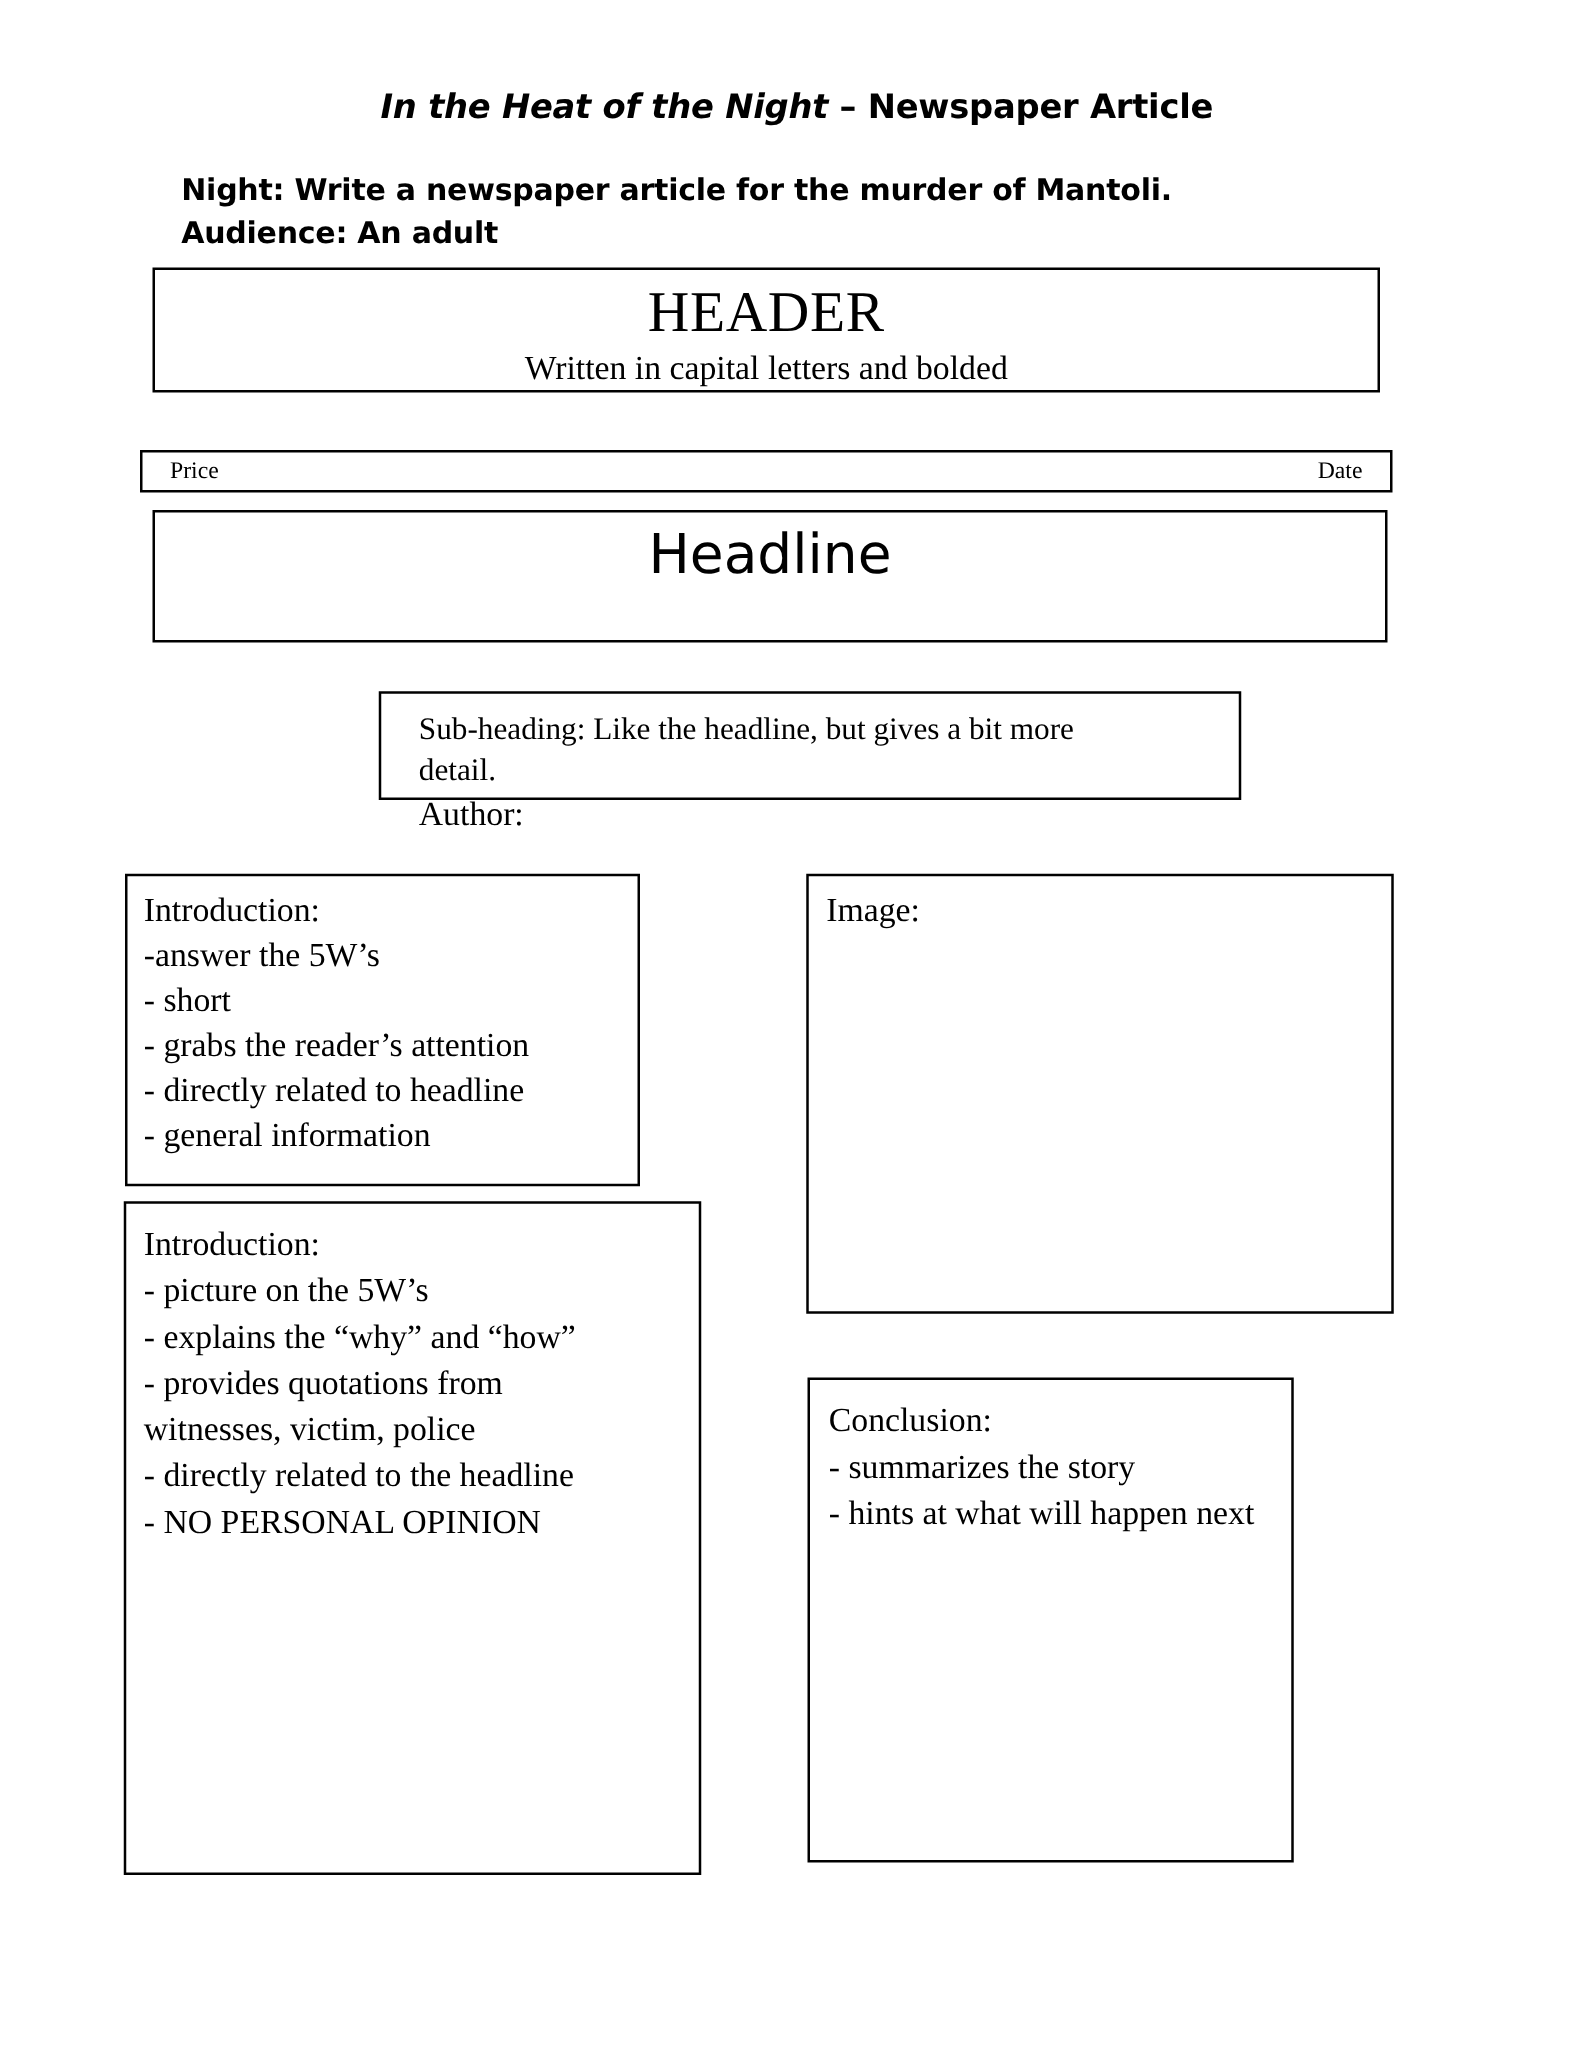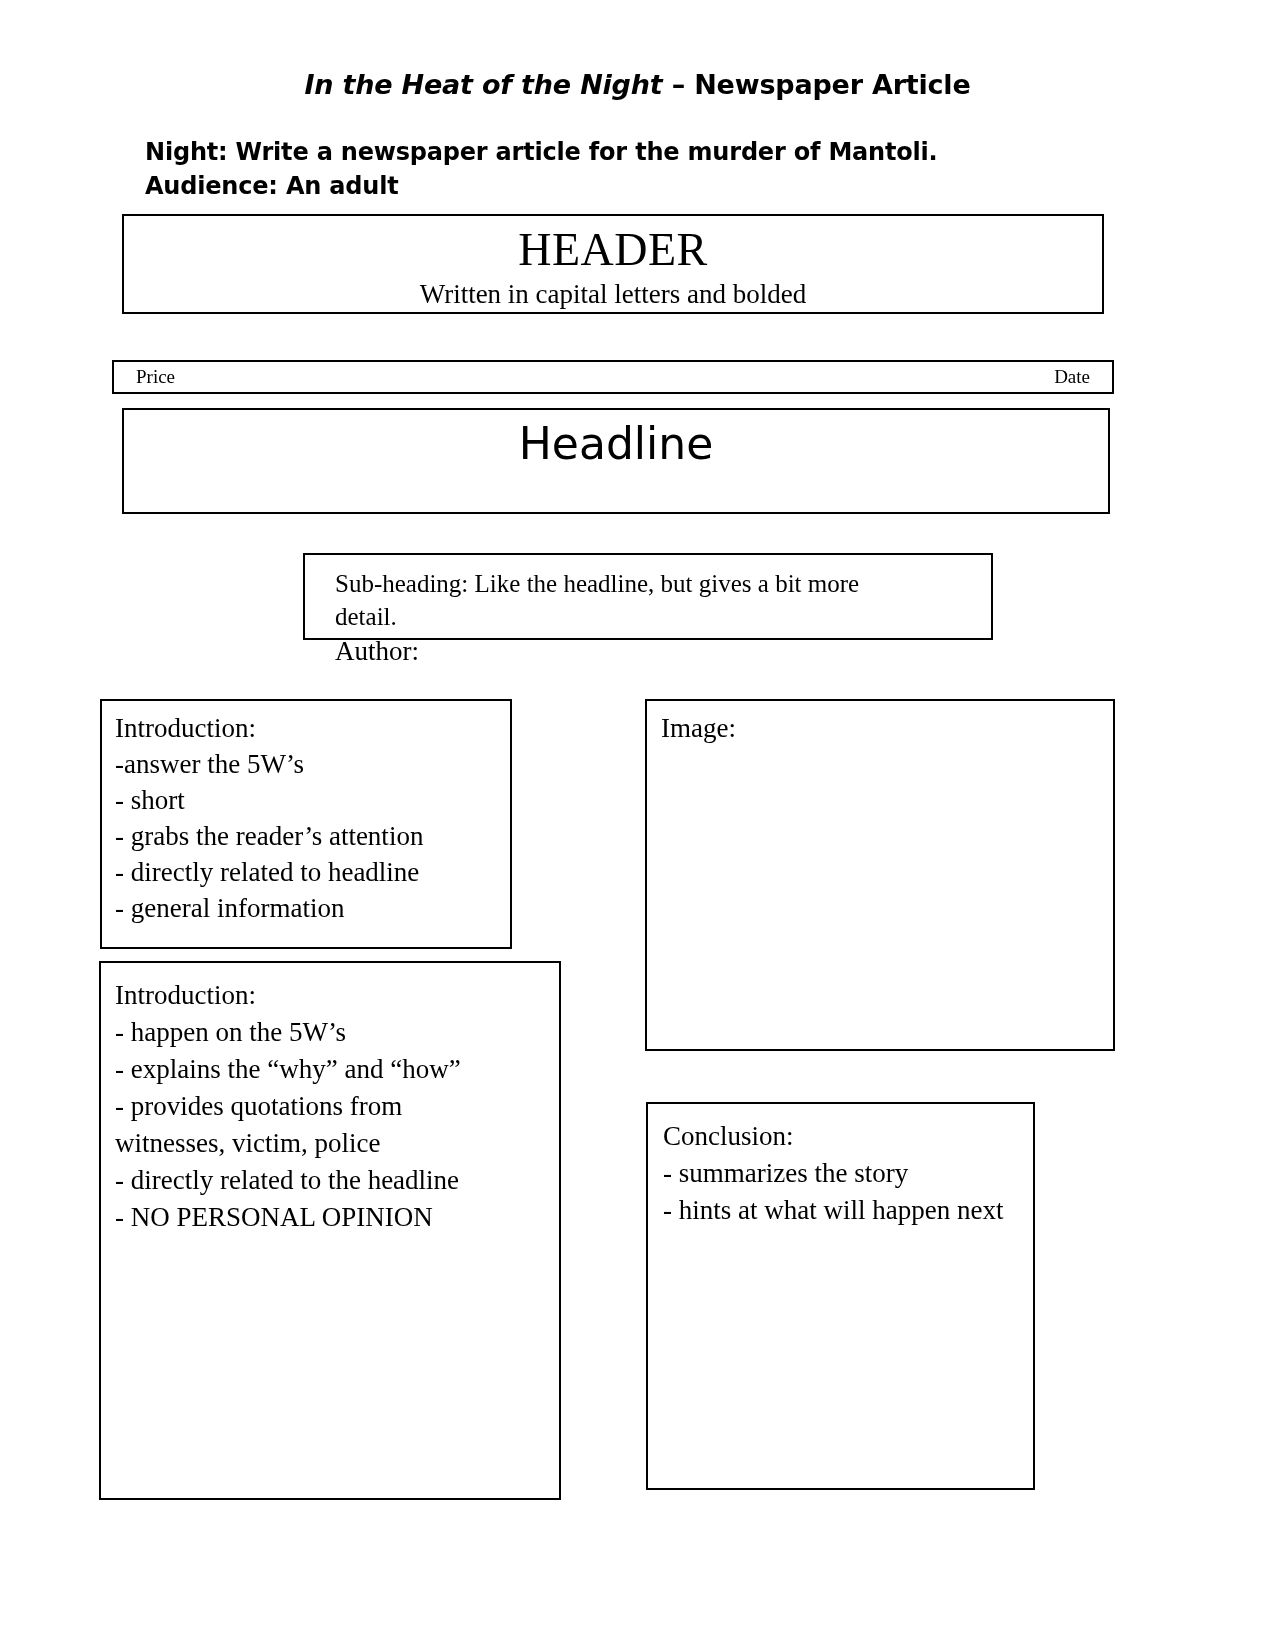--- a/index.html
+++ b/index.html
@@ -254,21 +254,21 @@
       <li>- short</li>
       <li>- grabs the reader’s attention</li>
       <li>- directly related to headline</li>
       <li>- general information</li>
     </ul>
   </div>
 
   <div class="abs framed" id="development-box">
     <div class="hd">Introduction:</div>
     <ul class="plain">
-      <li>- happen on the 5W’s</li>
+      <li>- picture on the 5W’s</li>
       <li>- explains the “why” and “how”</li>
       <li>- provides quotations from</li>
       <li>witnesses, victim, police</li>
       <li>- directly related to the headline</li>
       <li>- NO PERSONAL OPINION</li>
     </ul>
   </div>
 
   <div class="abs framed" id="image-box">
     <div class="hd">Image:</div>

